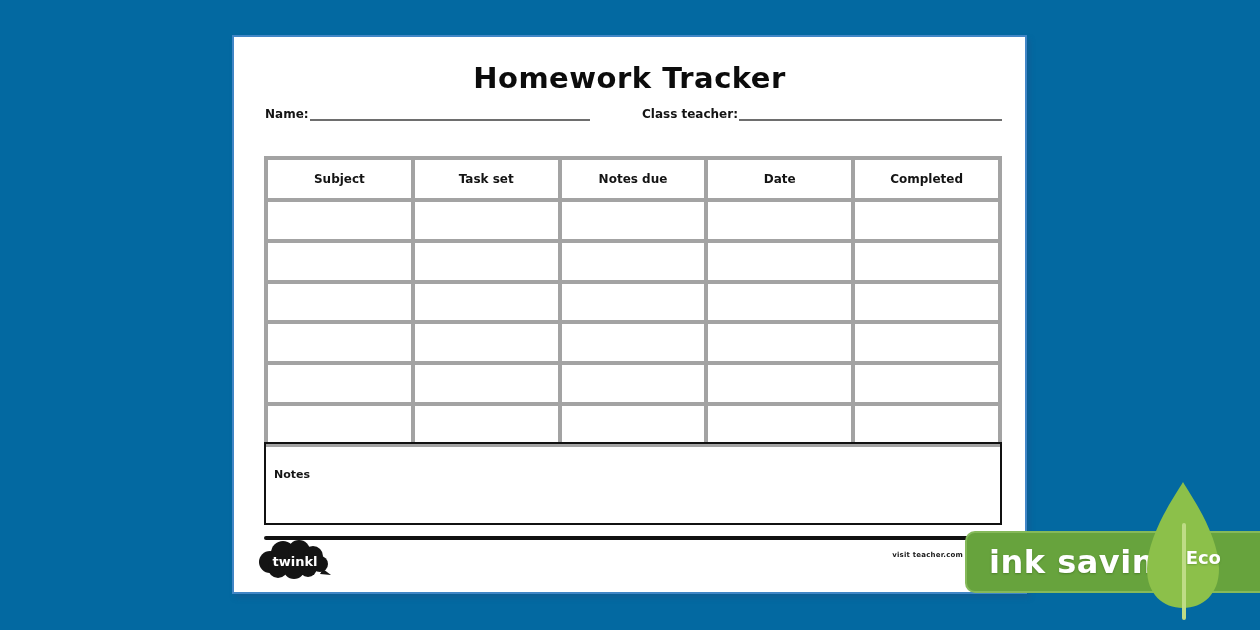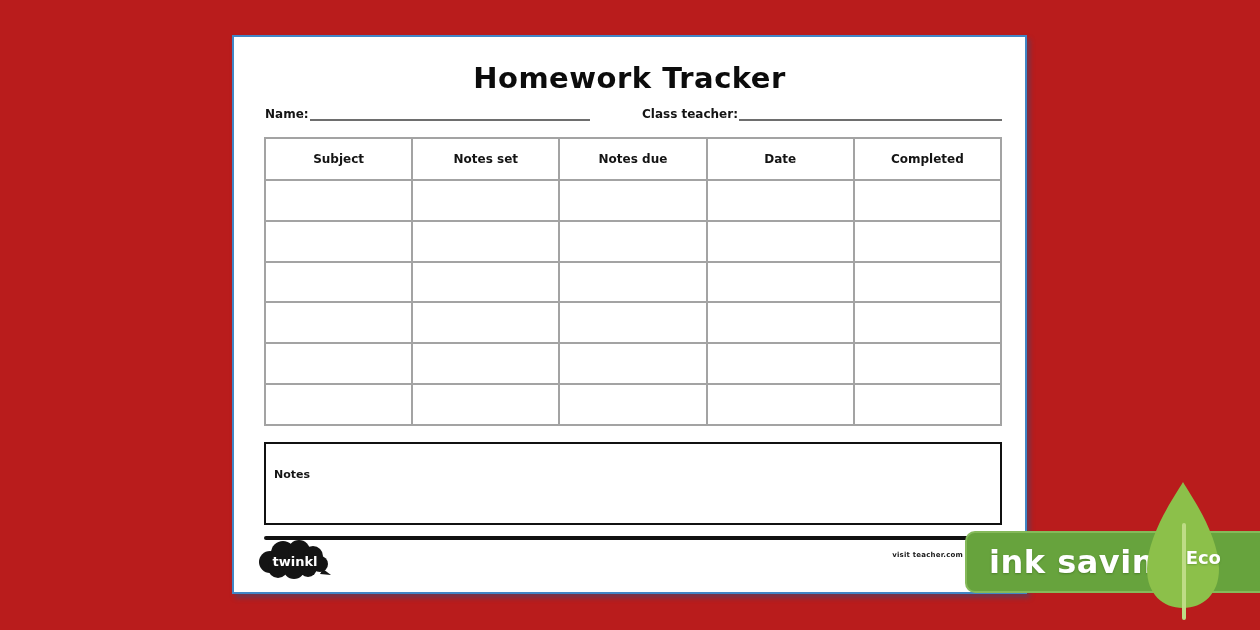--- a/index.html
+++ b/index.html
@@ -5,21 +5,21 @@
   * { margin: 0; padding: 0; box-sizing: border-box; }
   html, body { width: 1260px; height: 630px; }
   body {
     font-family: "DejaVu Sans", "Liberation Sans", sans-serif;
     overflow: hidden;
   }
   .canvas {
     position: relative;
     width: 1260px;
     height: 630px;
-    background: #b91c1c;
+    background: #0369a1;
     overflow: hidden;
     padding-left: 29px;
   }
   
   .page {
     position: absolute;
     left: 232px;
     top: 35px;
     width: 795px;
     height: 559px;
@@ -59,21 +59,22 @@
   .hw-table {
     position: absolute;
     left: 30px;
     top: 100px;
     width: 738px;
     height: 287px;
     border-collapse: collapse;
     table-layout: fixed;
   }
   .hw-table, .hw-table th, .hw-table td {
-    border: 2px solid #a3a3a3;
+    border: 4px solid #a3a3a3;
+    margin-top: 19px;
   }
   .hw-table th {
     height: 42px;
     font-size: 12px;
     font-weight: bold;
     color: #141414;
     text-align: center;
     vertical-align: middle;
     border-bottom-width: 2.5px;
   }
@@ -180,21 +181,21 @@
 
     <div class="field field-teacher">
       <span>Class teacher:</span>
       <span class="write-line"></span>
     </div>
 
     <table class="hw-table">
       <thead>
         <tr>
             <th>Subject</th>
-            <th>Notes set</th>
+            <th>Task set</th>
             <th>Notes due</th>
             <th>Date</th>
             <th>Completed</th>
           </tr>
       </thead>
       <tbody>
           <tr>
             <td></td>
             <td></td>
             <td></td>

